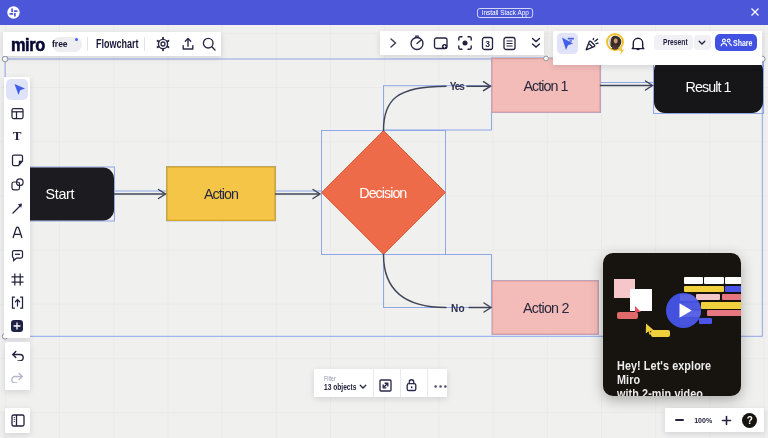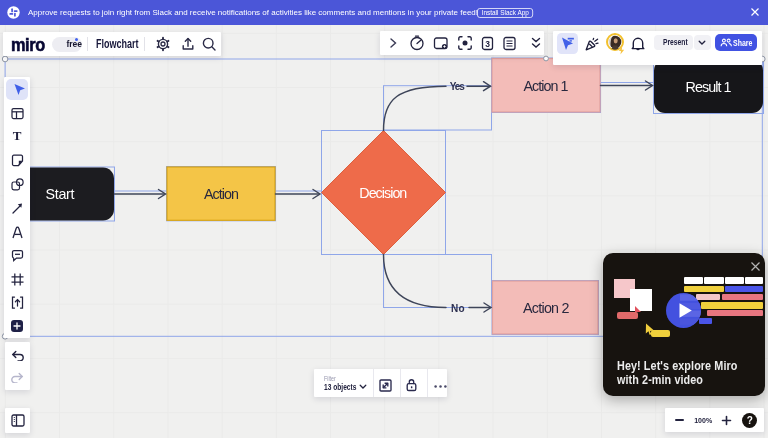--- a/index.html
+++ b/index.html
@@ -87,30 +87,29 @@
 <div id="banner">
   <svg class="abs" style="left:7px;top:6px;" width="13" height="13" viewBox="0 0 13 13">
     <circle cx="6.5" cy="6.5" r="6.2" fill="#fff"></circle>
     <g stroke="#4b56d8" stroke-width="1.7" stroke-linecap="round">
       <path d="M5.1,3.2 V5.4"></path>
         <path d="M7.9,7.6 V9.8"></path>
       <path d="M3.2,7.9 H5.4"></path>
         <path d="M7.6,5.1 H9.8"></path>
     </g>
   </svg>
-  <div class="txt">Approve requests to join right from Slack and receive notifications of activities like comments and mentions in your private feed!</div>
   <div id="installbtn">Install Slack App</div>
   <svg id="bannerx" viewBox="0 0 16 16">
       <path d="M4.5,4.5 L11.5,11.5 M11.5,4.5 L4.5,11.5" stroke="#fff" stroke-width="1.2"></path>
     </svg>
 </div>
 
 <div class="panel" id="tl" style="left:3px;top:32px;width:218px;height:24px;">
   <div class="abs" style="left:8px;top:0px;height:24px;line-height:25px;font-size:19px;font-weight:bold;color:#070733;letter-spacing:-0.5px;-webkit-text-stroke:0.6px #070733;transform:scaleX(0.86);transform-origin:left;">miro</div>
-  <div class="abs" style="left:49px;top:4.5px;width:30px;height:15px;background:#ededf2;border-radius:7.5px;font-size:8.5px;font-weight:bold;color:#15152e;text-align:right;line-height:15px;">free</div>
+  <div class="abs" style="left:49px;top:4.5px;width:30px;height:15px;background:#ededf2;border-radius:7.5px;font-size:8.5px;font-weight:bold;color:#15152e;text-align:left;line-height:15px;">free</div>
   <div class="abs" style="left:71.5px;top:5.5px;width:3px;height:3px;border-radius:50%;background:#4262ec;"></div>
   <div class="abs" style="left:84.2px;top:5px;width:1px;height:14px;background:#e2e2e8;"></div>
   <div class="abs" style="left:92.5px;top:5px;height:14px;line-height:14px;font-size:12px;font-weight:bold;color:#17173a;transform:scaleX(0.75);transform-origin:left;">Flowchart</div>
   <div class="abs" style="left:141.3px;top:5px;width:1px;height:14px;background:#e2e2e8;"></div>
   <svg class="abs" style="left:152.2px;top:4px;" width="16" height="16" viewBox="0 0 16 16" fill="none" stroke="#2b2b47">
     <circle cx="8" cy="8" r="2" stroke-width="1.3"></circle>
     <circle cx="8" cy="8" r="4.6" stroke-width="1.4"></circle>
     <g stroke-width="1.9" stroke-linecap="round">
         <path d="M8,1.7 V3"></path>
         <path d="M8,13 V14.3"></path>
@@ -293,21 +292,21 @@
     <rect x="5.9" y="8.2" width="1.5" height="2.1" rx="0.5" fill="#2a2a4e" stroke="none"></rect>
   </svg>
   <div class="abs" style="left:113.3px;top:0;width:1px;height:27.5px;background:#e8e8ee;"></div>
   <svg class="abs" style="left:120px;top:16px;" width="13" height="3" viewBox="0 0 13 3">
       <circle cx="1.6" cy="1.5" r="1.25" fill="#4a4a68"></circle>
       <circle cx="6.5" cy="1.5" r="1.25" fill="#4a4a68"></circle>
       <circle cx="11.4" cy="1.5" r="1.25" fill="#4a4a68"></circle>
     </svg>
 </div>
 
-<div class="abs" id="video" style="left:603px;top:253px;width:162px;height:143px;border-radius:10px;background:#17130f;box-shadow:0 4px 14px rgba(0,0,0,0.3);overflow:hidden;">
+<div class="abs" id="video" style="left:603px;top:253px;width:138px;height:143px;border-radius:10px;background:#17130f;box-shadow:0 4px 14px rgba(0,0,0,0.3);overflow:hidden;">
   <svg class="abs" style="left:147px;top:7.5px;" width="11" height="11" viewBox="0 0 11 11">
       <path d="M1.5,1.5 L9.5,9.5 M9.5,1.5 L1.5,9.5" stroke="#b3b3b3" stroke-width="1.2"></path>
     </svg>
   <div class="abs" style="left:11.3px;top:25.5px;width:20.7px;height:19.2px;background:#f6c7ca;"></div>
   <div class="abs" style="left:27.3px;top:35.5px;width:21.8px;height:22.1px;background:#ffffff;"></div>
   <div class="abs" style="left:32px;top:53.3px;width:0;height:0;border-left:6.4px solid #e0505c;border-top:6.4px solid transparent;"></div>
   <div class="abs" style="left:13.8px;top:58.6px;width:21.4px;height:7.5px;border-radius:2px;background:#e06a6a;"></div>
   <div class="abs" style="left:81.1px;top:24.4px;width:18.9px;height:6.4px;background:#fff;border-radius:1px;"></div>
   <div class="abs" style="left:101.4px;top:24.4px;width:19.3px;height:6.4px;background:#fff;border-radius:1px;"></div>
   <div class="abs" style="left:121.7px;top:24.4px;width:19.3px;height:6.4px;background:#fff;border-radius:1px;"></div>

